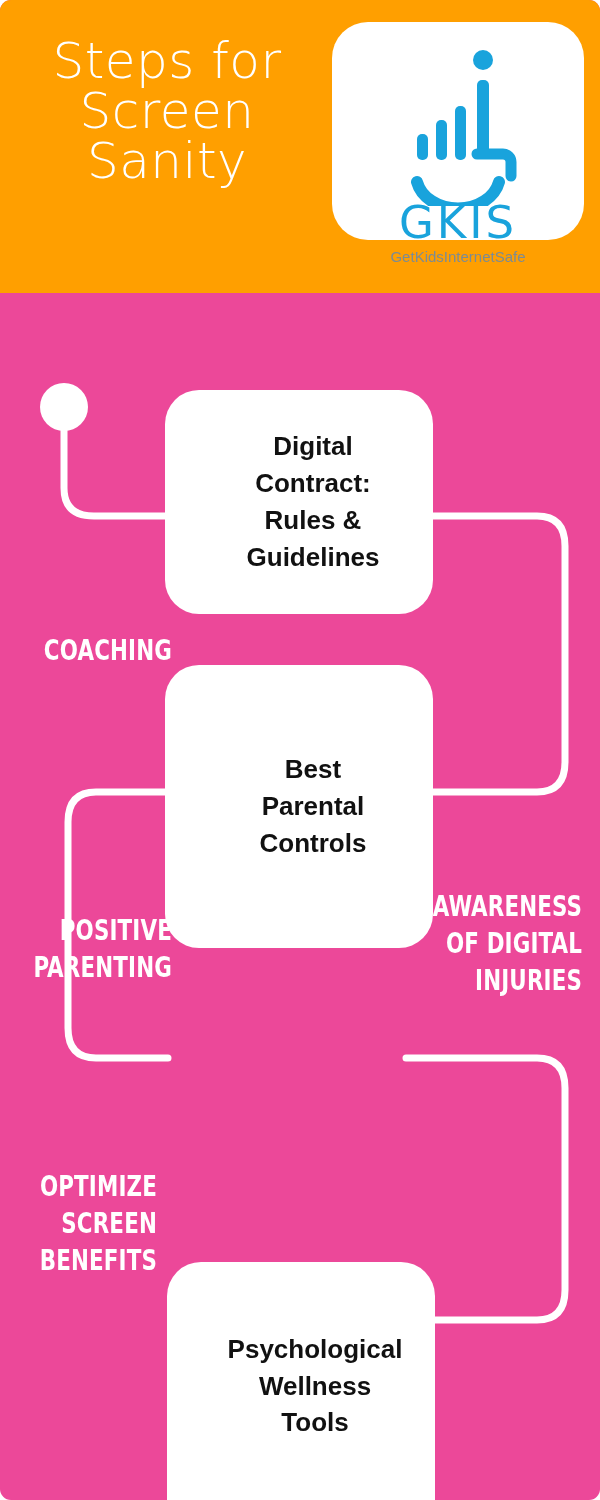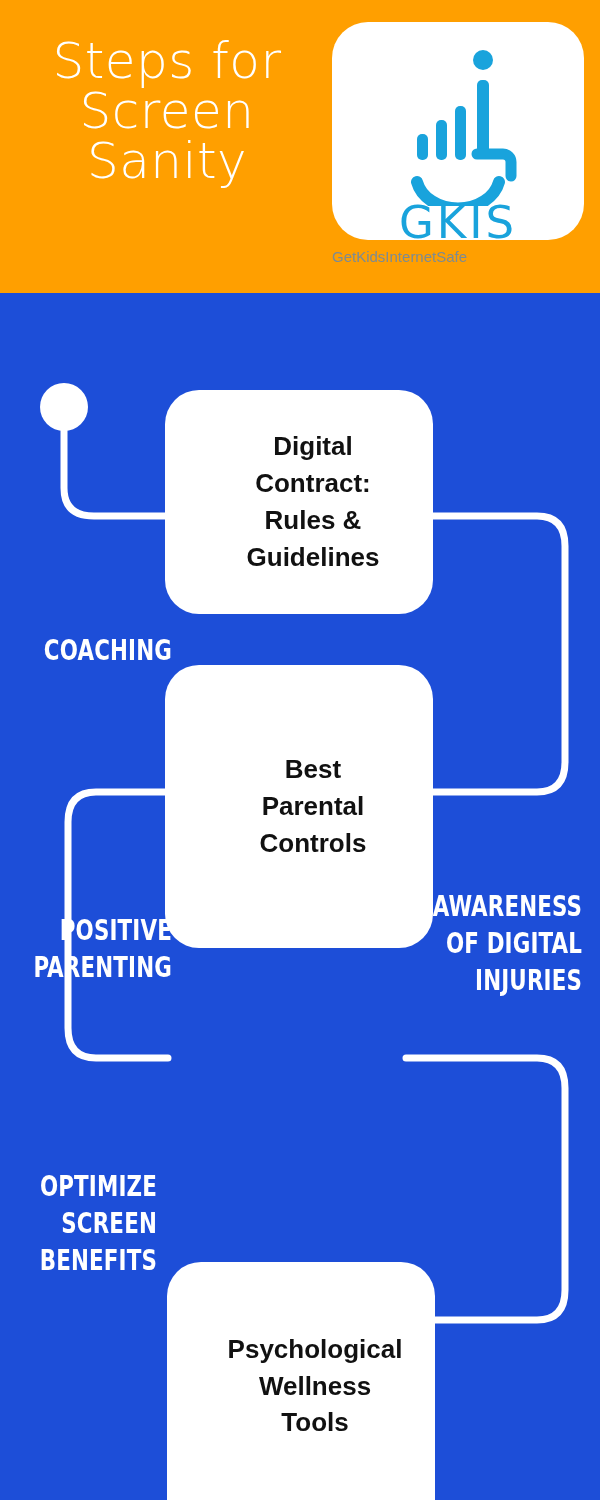--- a/index.html
+++ b/index.html
@@ -5,22 +5,23 @@
   html, body {
     margin: 0;
     padding: 0;
     background: #ffffff;
   }
   #canvas {
     position: relative;
     width: 600px;
     height: 1500px;
     overflow: hidden;
-    background: #1d4ed8;
+    background: #ec4899;
     font-family: "Liberation Sans", sans-serif;
+    border-radius: 11px;
   }
 
   
   #header {
     position: absolute;
     left: 0; top: 0;
     width: 600px;
     height: 293px;
     background: #ff9f00;
   }
@@ -64,20 +65,21 @@
     font-size: 45px;
     font-weight: 400;
     letter-spacing: 3px;
     line-height: 1;
     font-family: "DejaVu Sans", sans-serif;
   }
   #logo-tagline {
     position: absolute;
     left: 0; right: 0;
     top: 226px;
+    text-align: center;
     color: #7c8b93;
     font-size: 15px;
     font-weight: 400;
     letter-spacing: 0px;
     font-family: "Liberation Sans", sans-serif;
   }
 
   
   #flow-svg {
     position: absolute;

